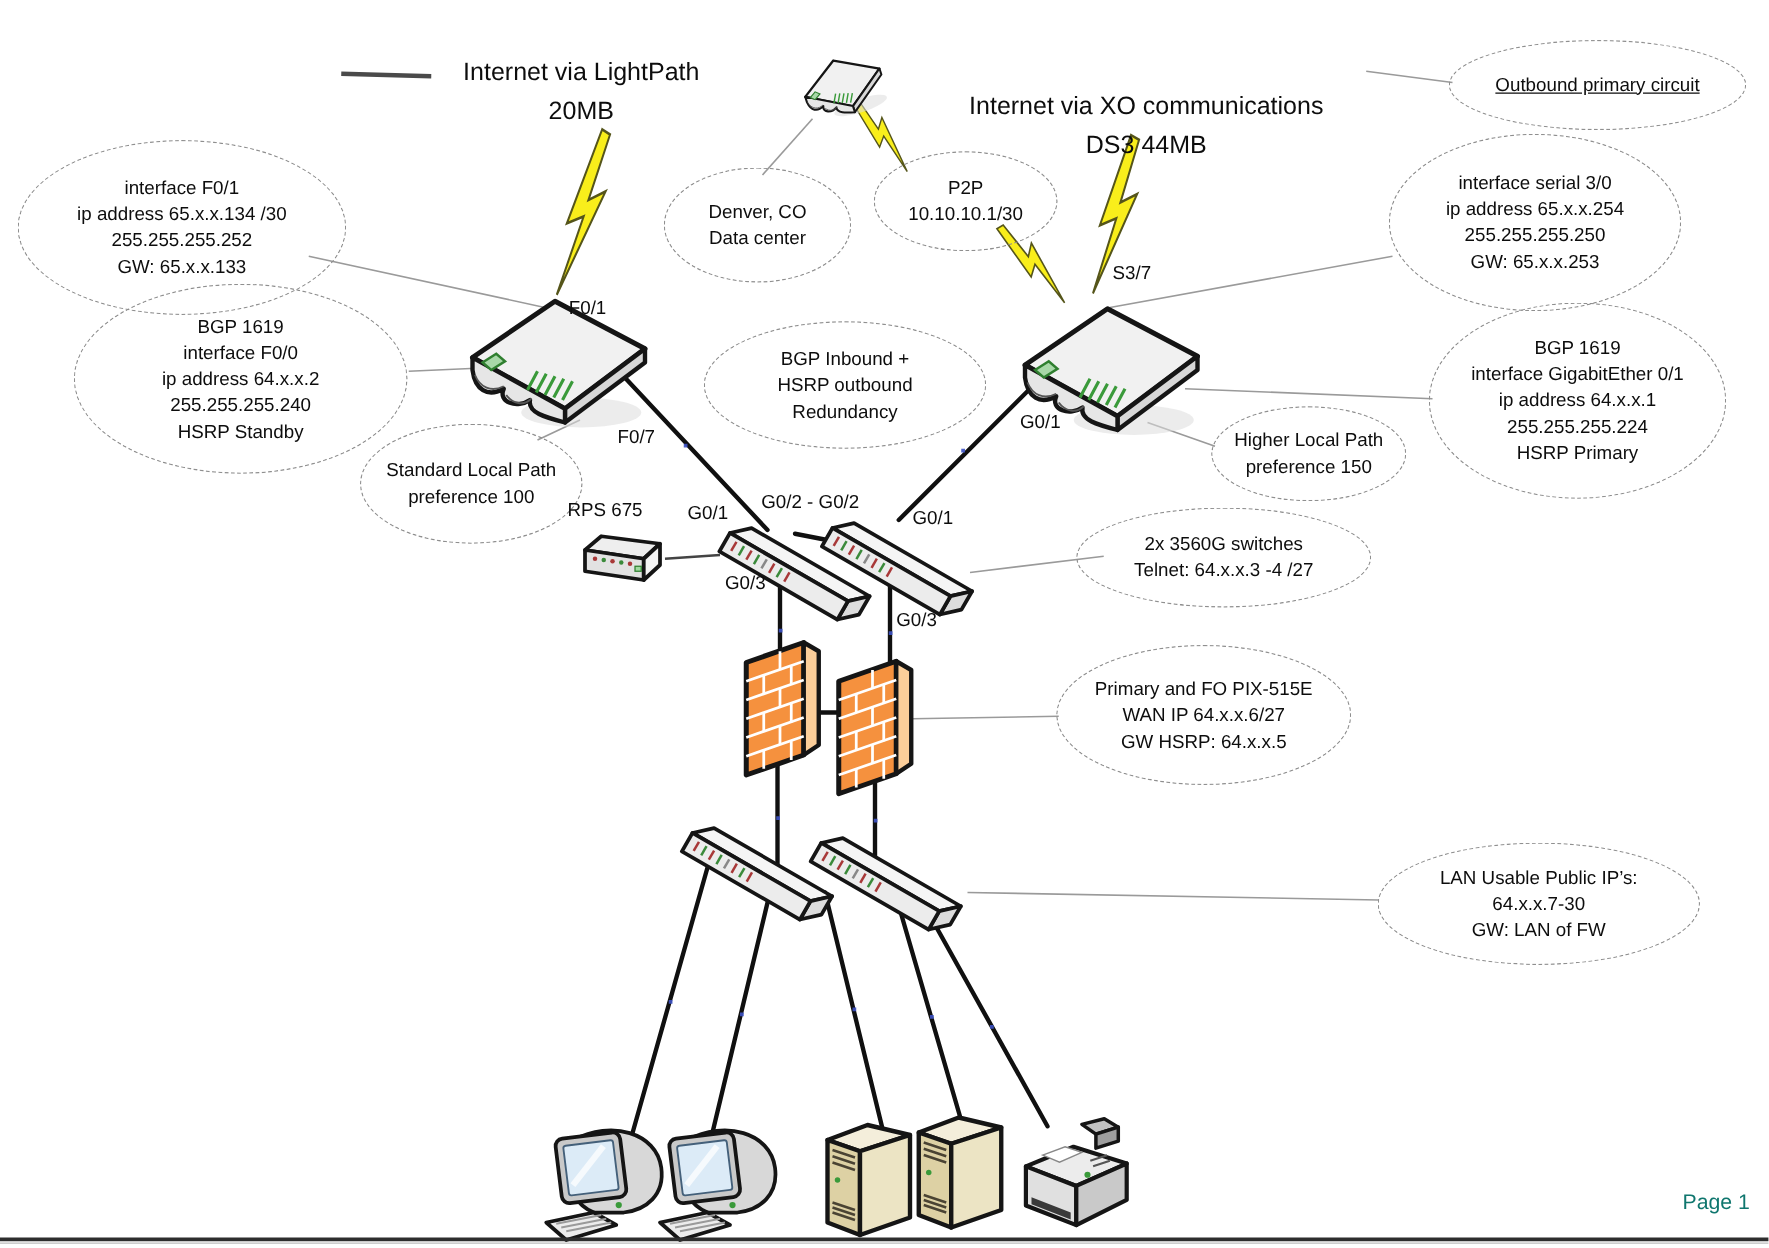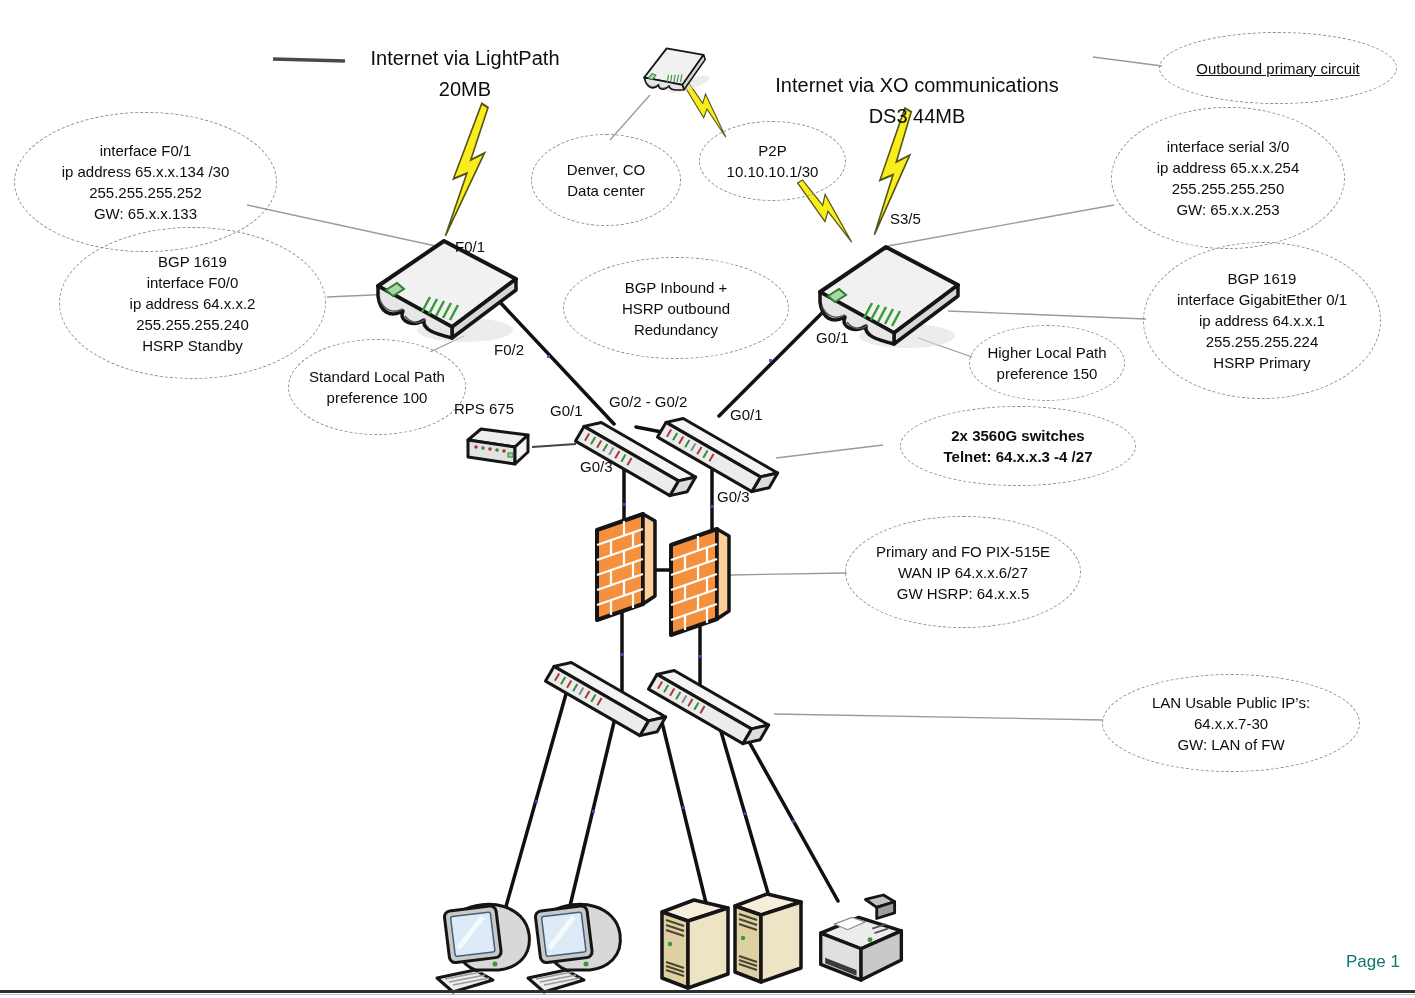--- a/index.html
+++ b/index.html
@@ -194,32 +194,32 @@
 Redundancy</div>
 <div class="callout" style="left:1143px;top:242px;width:238px;height:157px;">BGP 1619
 interface GigabitEther 0/1
 ip address 64.x.x.1
 255.255.255.224
 HSRP Primary</div>
 <div class="callout" style="left:288px;top:339px;width:178px;height:96px;">Standard Local Path
 preference 100</div>
 <div class="callout" style="left:969px;top:325px;width:156px;height:76px;">Higher Local Path
 preference 150</div>
-<div class="callout" style="left:900px;top:406px;width:236px;height:80px;font-weight:bold;">2x 3560G switches
+<div class="callout" style="left:861px;top:406px;width:236px;height:80px;">2x 3560G switches
 Telnet: 64.x.x.3 -4 /27</div>
 <div class="callout" style="left:845px;top:516px;width:236px;height:112px;">Primary and FO PIX-515E
 WAN IP 64.x.x.6/27
 GW HSRP: 64.x.x.5</div>
 <div class="callout" style="left:1102px;top:674px;width:258px;height:98px;">LAN Usable Public IP’s:
 64.x.x.7-30
 GW: LAN of FW</div>
 
 <span class="plabel" style="left:455px;top:222px;margin-top:16px;">F0/1</span>
-<span class="plabel" style="left:494px;top:341px;">F0/2</span>
-<span class="plabel" style="left:890px;top:210px;">S3/5</span>
+<span class="plabel" style="left:494px;top:341px;">F0/7</span>
+<span class="plabel" style="left:890px;top:210px;">S3/7</span>
 <span class="plabel" style="left:816px;top:329px;">G0/1</span>
 <span class="plabel" style="left:454px;top:400px;">RPS 675</span>
 <span class="plabel" style="left:550px;top:402px;">G0/1</span>
 <span class="plabel" style="left:609px;top:393px;">G0/2 - G0/2</span>
 <span class="plabel" style="left:730px;top:406px;">G0/1</span>
 <span class="plabel" style="left:580px;top:458px;">G0/3</span>
 <span class="plabel" style="left:717px;top:488px;">G0/3</span>
 
 <span class="pagelabel">Page 1</span>
 <div class="bottomrule"></div>

